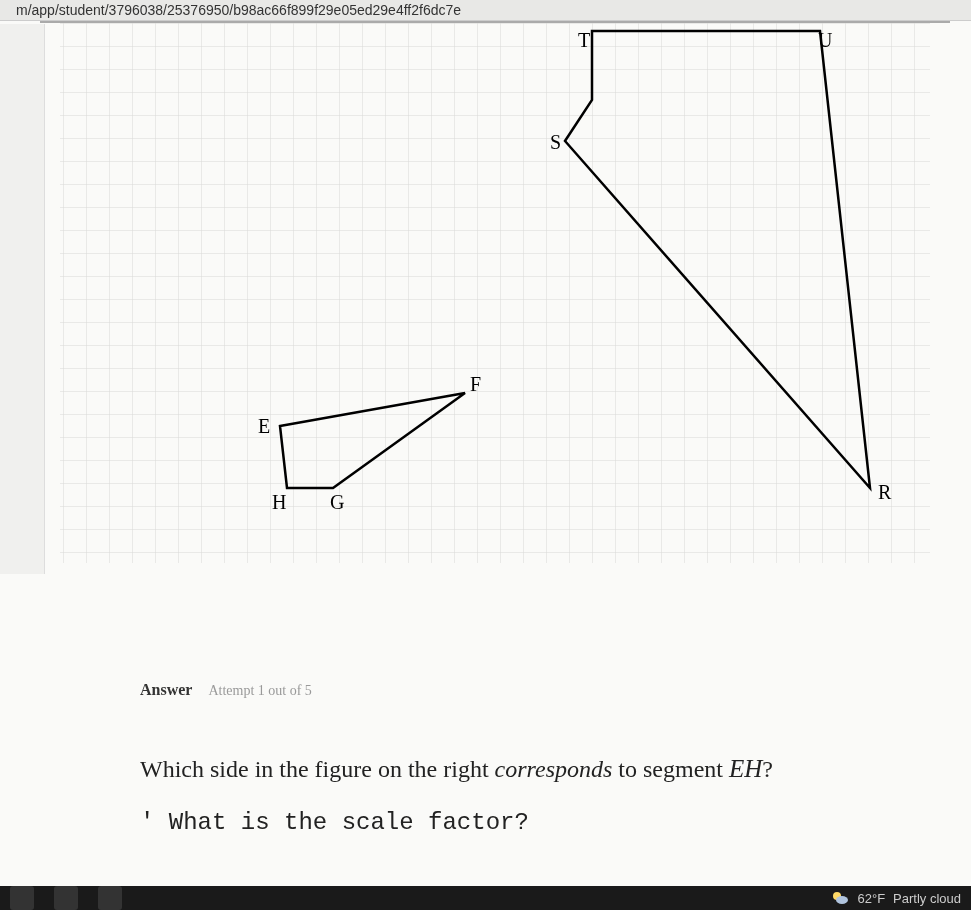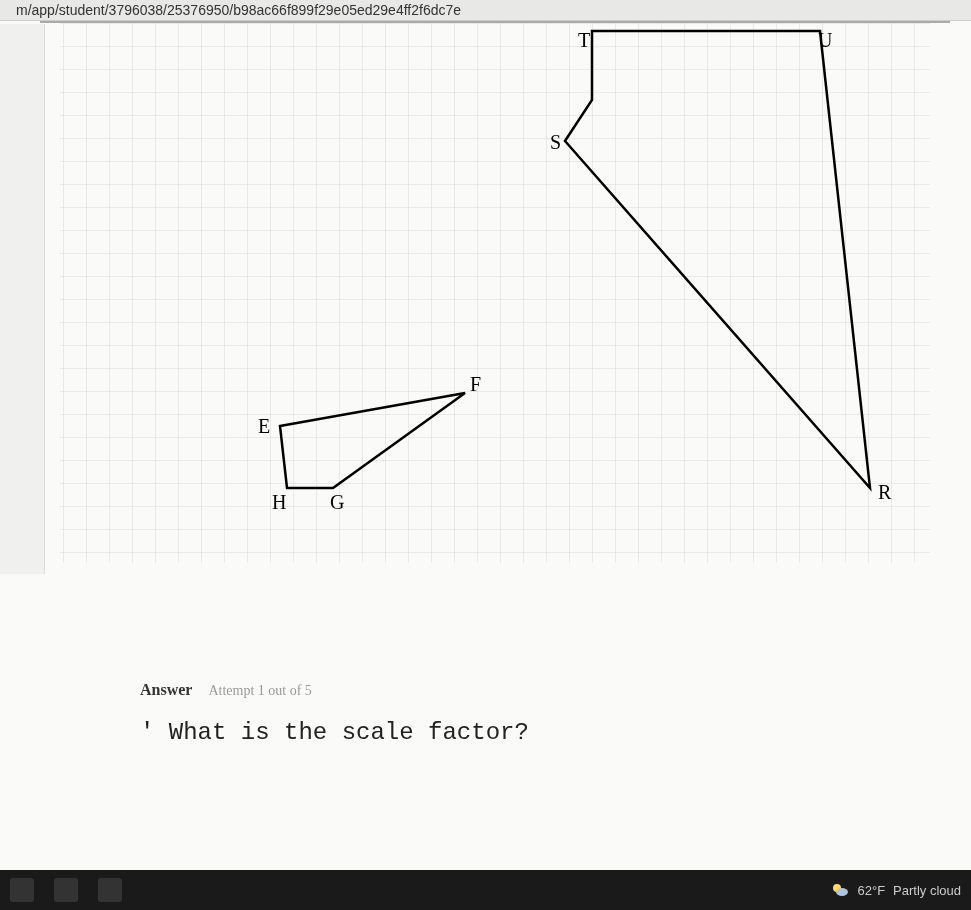--- a/index.html
+++ b/index.html
@@ -83,21 +83,21 @@
     .math-var {
       font-style: italic;
       font-family: 'Times New Roman', serif;
       font-size: 25px;
     }
     .taskbar {
       position: fixed;
       bottom: 0;
       left: 0;
       width: 100%;
-      height: 40px;
+      height: 24px;
       background: #1a1a1a;
       display: flex;
       align-items: center;
       padding: 0 10px;
       color: #ccc;
       font-size: 12px;
       justify-content: space-between;
     }
     .taskbar-left {
       display: flex;
@@ -160,20 +160,23 @@
     <div class="vertex-label" style="left:778px; top:6px;">U</div>
     <div class="vertex-label" style="left:510px; top:108px;">S</div>
     <div class="vertex-label" style="left:838px; top:458px;">R</div>
   </div>
 
   <div class="answer-section">
     <span class="answer-label">Answer</span>
     <span class="attempt-text">Attempt 1 out of 5</span>
   </div>
 
+  <div class="question-text">
+    <span>Which side in the figure on the right </span><span class="italic">corresponds</span><span> to segment </span><span class="math-var">EH</span><span>?</span>
+  </div>
 
   <div class="question-text2">
     <span>' </span><span>What is the scale factor?</span>
   </div>
 </div>
 
 <div class="taskbar">
   <div class="taskbar-left">
     <div class="taskbar-icon"></div>
     <div class="taskbar-icon"></div>

